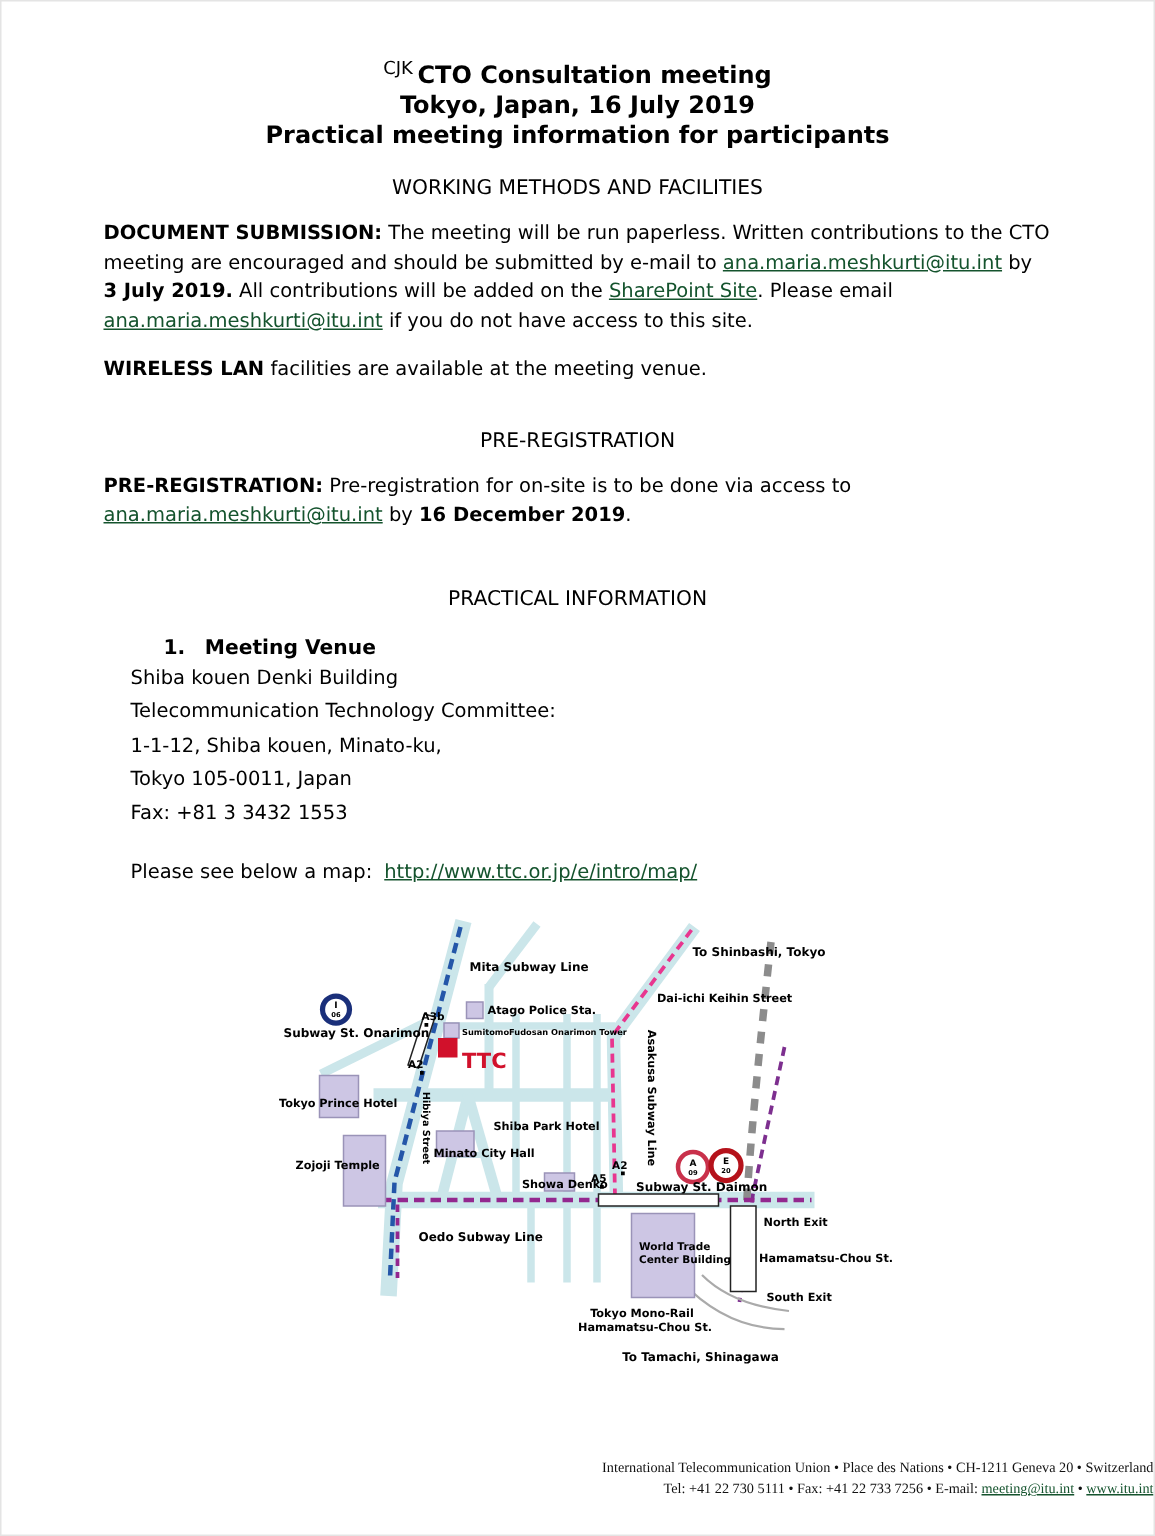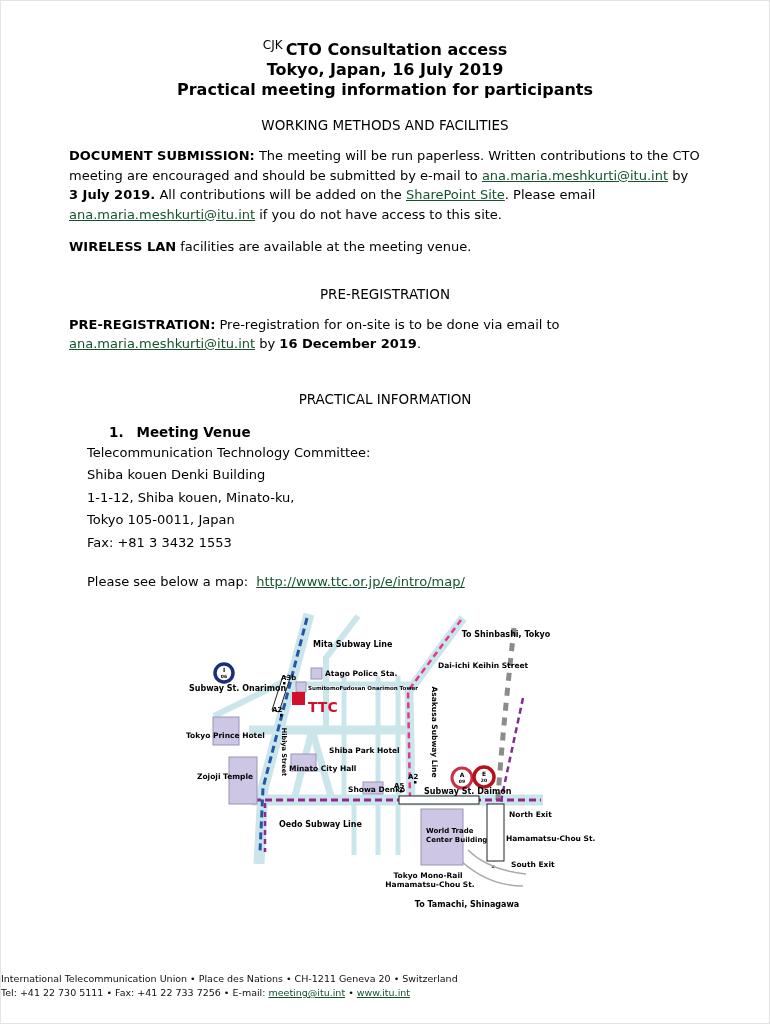--- a/index.html
+++ b/index.html
@@ -12,54 +12,54 @@
   .b{font-weight:bold;}
   a.lnk{color:#14532d;text-decoration:underline;cursor:pointer;}
   .gap-lg{margin-top:29px;}
   .gap-xl{margin-top:37px;text-align:center;}
   .venue-head{font-size:13.5px;font-weight:bold;margin-top:17px;margin-left:40px;}
   .venue-head .num{margin-right:13px;}
   .addr{font-size:13px;line-height:19.5px;margin:3px 0 0 18px;}
   .map-line{font-size:13px;margin:22px 0 0 18px;}
   .map-line .sp{margin-right:8px;}
   .map-wrap{margin:23px 0 0 117px;}
-  .footer{position:absolute;top:971px;left:0;width:100%;text-align:left;font-size:9.5px;line-height:14px;color:#111;}
+  .footer{position:absolute;top:971px;left:0;width:100%;text-align:right;font-size:9.5px;line-height:14px;color:#111;font-family:Liberation Serif, serif;}
   svg text{font-family:"DejaVu Sans",sans-serif;}
   .mt{font-size:7.5px;font-weight:bold;fill:#000;}
   .mt8{font-size:8px;font-weight:bold;fill:#000;}
   .mt-tiny{font-size:5.5px;font-weight:bold;fill:#000;}
   .mt-exit{font-size:7px;font-weight:bold;fill:#000;}
 </style>
 </head>
 <body>
 
 <div class="content">
 
   <div class="title-block">
-    <div><span class="sup">CJK</span><span>CTO Consultation access</span></div>
+    <div><span class="sup">CJK</span><span>CTO Consultation meeting</span></div>
     <div>Tokyo, Japan, 16 July 2019</div>
     <div>Practical meeting information for participants</div>
   </div>
 
   <div class="sec-head">WORKING METHODS AND FACILITIES</div>
 
   <p class="body"><span class="b">DOCUMENT SUBMISSION:</span><span> The meeting will be run paperless. Written contributions to the CTO meeting are encouraged and should be submitted by e-mail to </span><a class="lnk">ana.maria.meshkurti@itu.int</a><span> by </span><span class="b">3 July 2019.</span><span> All contributions will be added on the </span><a class="lnk">SharePoint Site</a><span>. Please email </span><a class="lnk">ana.maria.meshkurti@itu.int</a><span> if you do not have access to this site.</span></p>
 
   <p class="body"><span class="b">WIRELESS LAN</span><span> facilities are available at the meeting venue.</span></p>
 
   <div class="sec-head gap-lg">PRE-REGISTRATION</div>
 
-  <p class="body"><span class="b">PRE-REGISTRATION:</span><span> Pre-registration for on-site is to be done via email to </span><a class="lnk">ana.maria.meshkurti@itu.int</a><span> by </span><span class="b">16 December 2019</span><span>.</span></p>
+  <p class="body"><span class="b">PRE-REGISTRATION:</span><span> Pre-registration for on-site is to be done via access to </span><a class="lnk">ana.maria.meshkurti@itu.int</a><span> by </span><span class="b">16 December 2019</span><span>.</span></p>
 
   <div class="sec-head gap-xl">PRACTICAL INFORMATION</div>
 
   <div class="venue-head"><span class="num">1.</span><span>Meeting Venue</span></div>
 
+  <div class="addr">Shiba kouen Denki Building</div>
   <div class="addr">Telecommunication Technology Committee:</div>
-  <div class="addr">Shiba kouen Denki Building</div>
   <div class="addr">1-1-12, Shiba kouen, Minato-ku,</div>
   <div class="addr">Tokyo 105-0011, Japan</div>
   <div class="addr">Fax: +81 3 3432 1553</div>
 
   <div class="map-line"><span class="sp">Please see below a map:</span><a class="lnk">http://www.ttc.or.jp/e/intro/map/</a></div>
 
   <div class="map-wrap">
     <svg width="440" height="336" viewBox="0 0 440 336">
 
       <g stroke="#cbe6ea" fill="none" stroke-linecap="butt">

